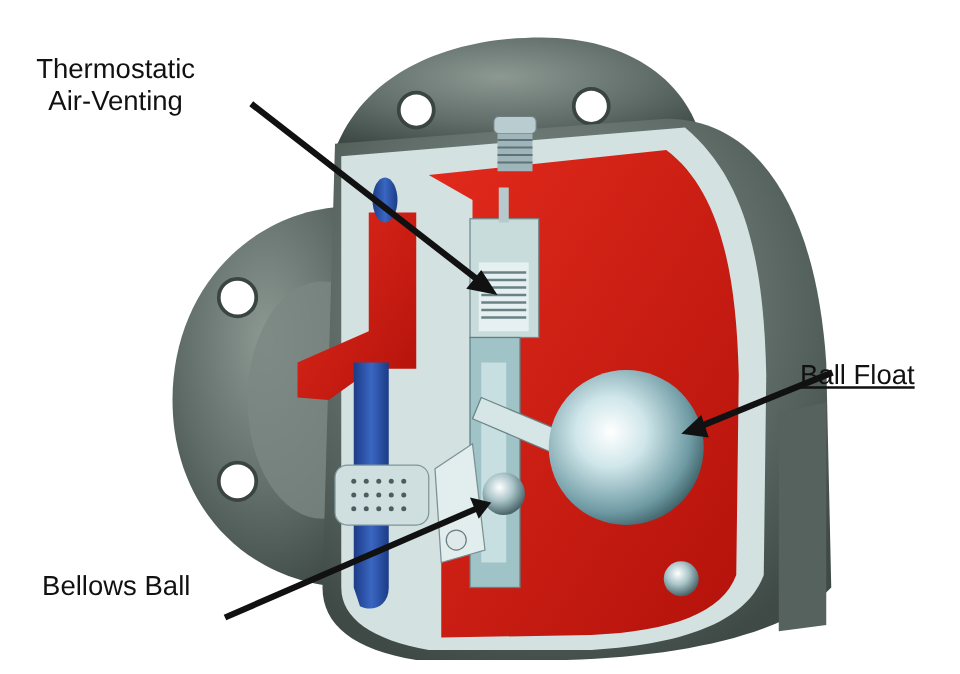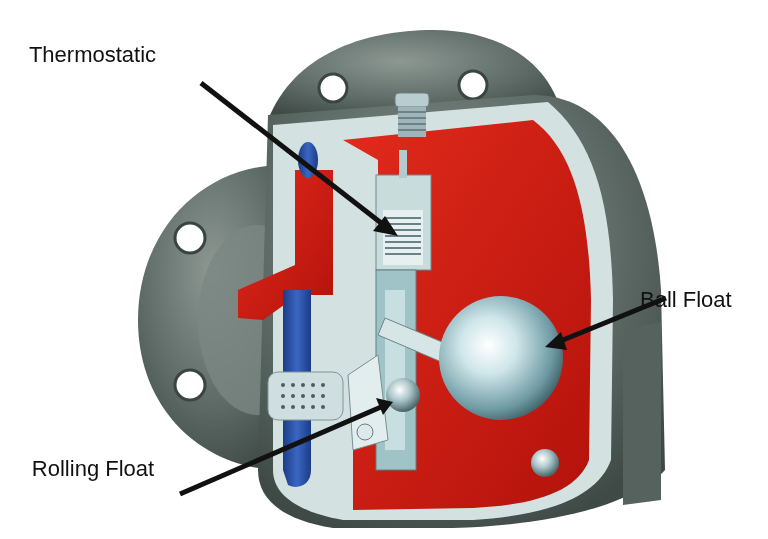--- a/index.html
+++ b/index.html
@@ -139,22 +139,23 @@
       <polygon points="365,236 340,231 352,216" stroke="none"></polygon>
       <line x1="633" y1="298" x2="525" y2="342"></line>
       <polygon points="512,347 528,332 534,350" stroke="none"></polygon>
       <line x1="147" y1="494" x2="348" y2="407"></line>
       <polygon points="360,402 343,398 350,415" stroke="none"></polygon>
     </g>
   </svg>
 
   <div class="label" style="left:10px; top:42px; width:165px;">
     <div>Thermostatic</div>
+    <div>Air-Venting</div>
   </div>
 
-  <div class="label" style="left:640px; top:287px;">
+  <div class="label" style="left:640px; top:287px;text-decoration:underline;">
     <div>Ball Float</div>
   </div>
 
   <div class="label" style="left:28px; top:456px; width:130px;">
-    <div>Rolling Float</div>
+    <div>Bellows Ball</div>
   </div>
 </div>
 
 </body></html>

